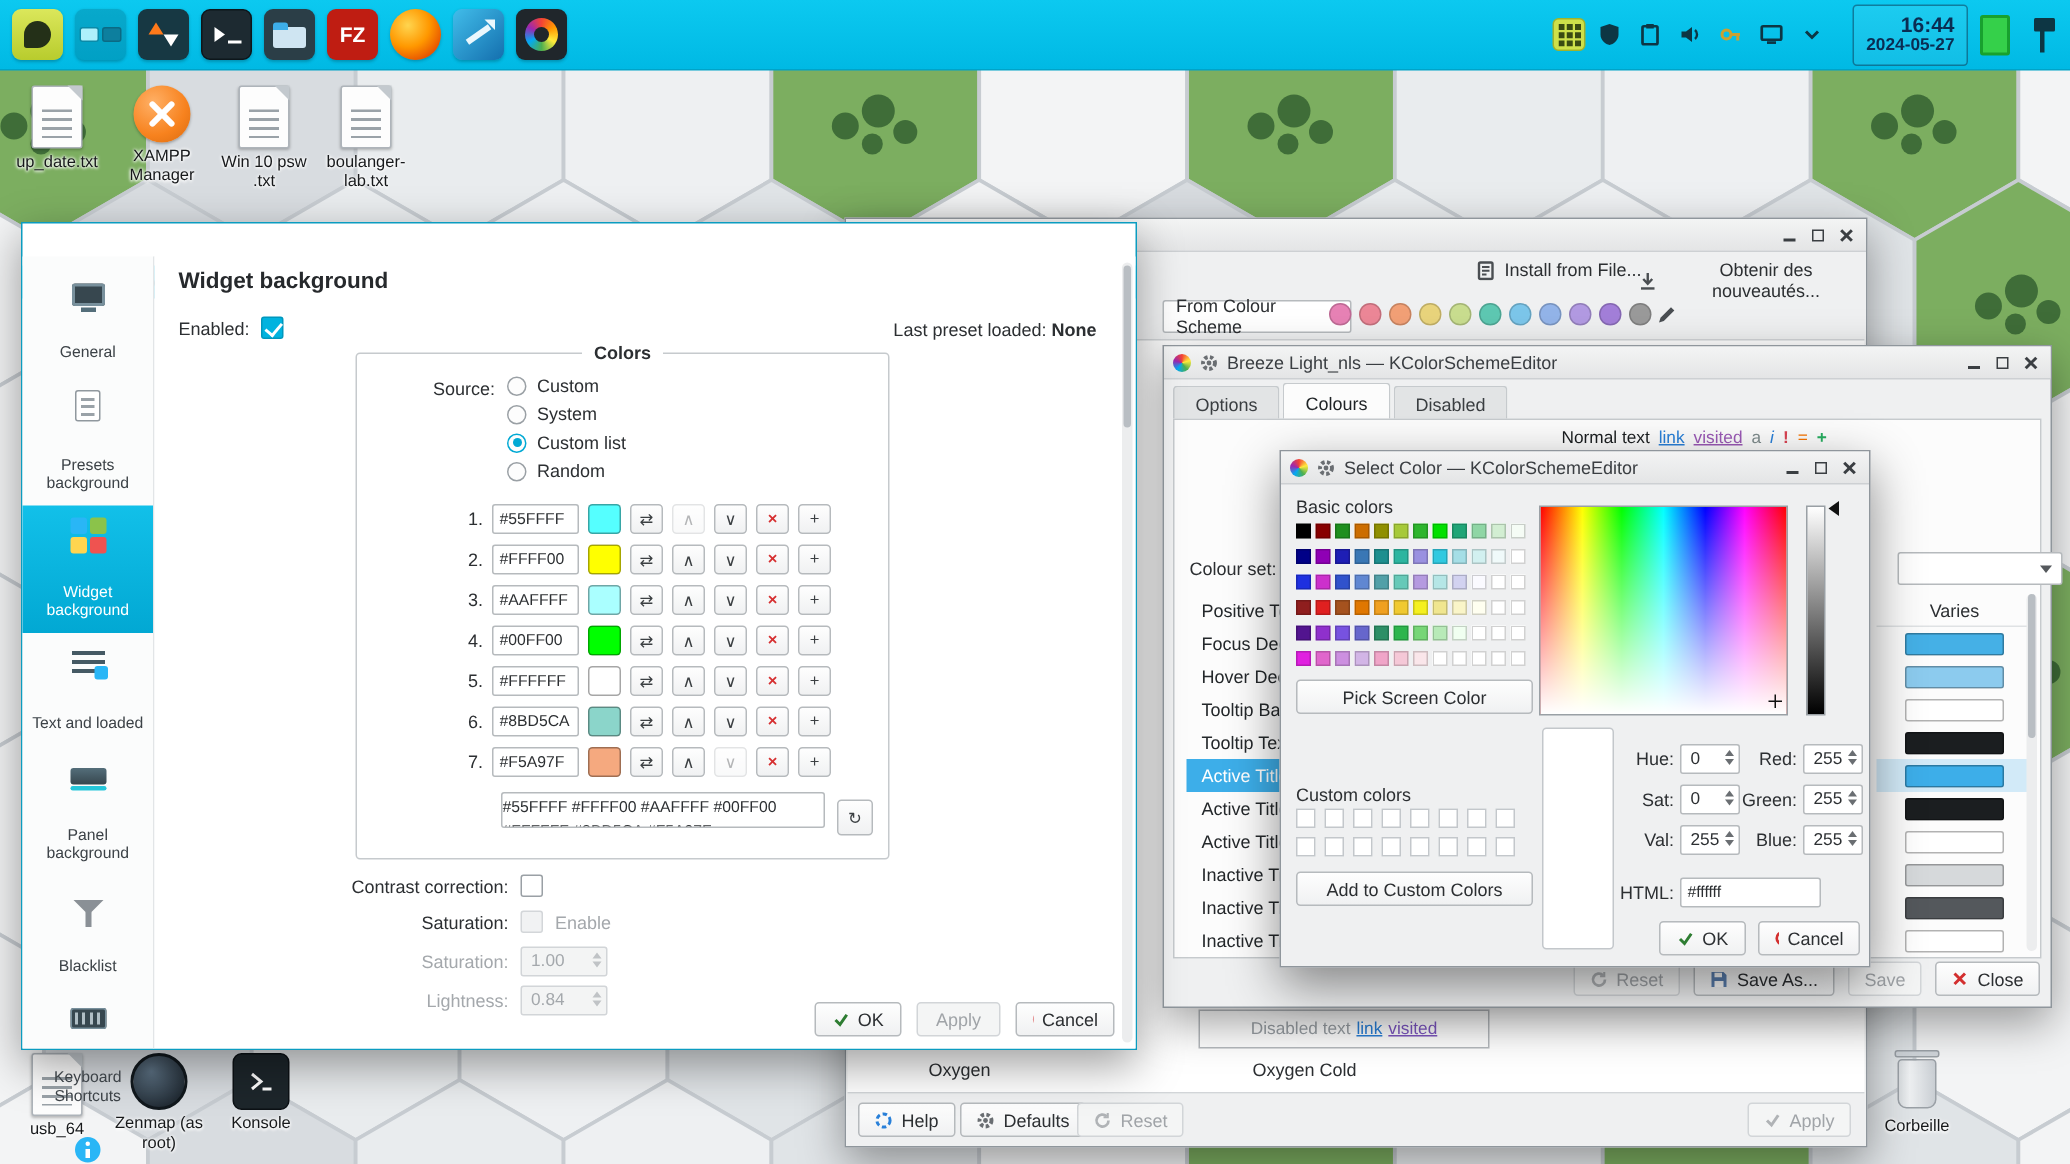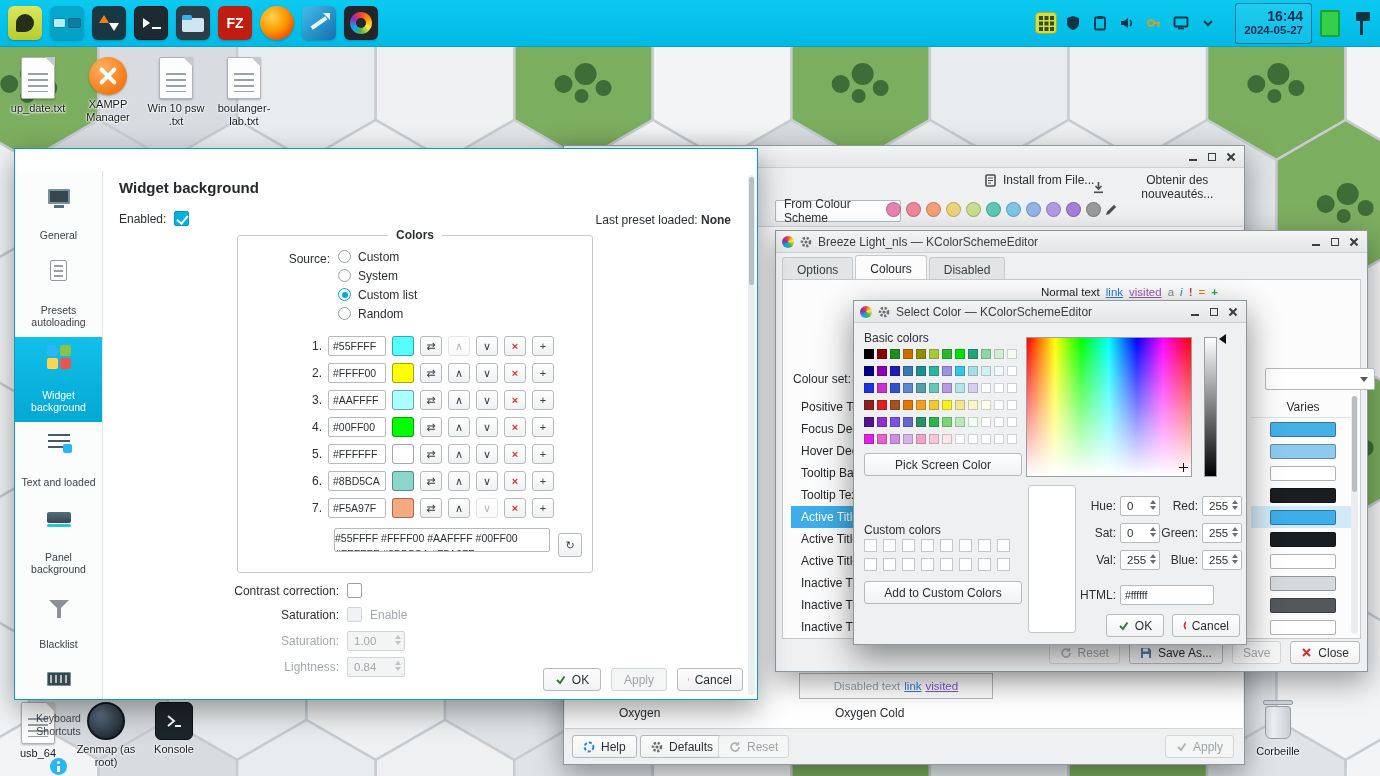--- a/index.html
+++ b/index.html
@@ -139,21 +139,21 @@
 
   #pc-content { position: absolute; left: 88px; top: 22px; right: 0; bottom: 0; background: #fff; }
   #pc-heading { position: absolute; left: 16px; top: 8px; font-size: 15px; font-weight: bold; color: #26292c; }
   .formrow { position: absolute; display: flex; align-items: center; gap: 8px; font-size: 12px; color: #2c2f32; }
   .flabel { width: 150px; text-align: right; font-size: 12px; color: #2c2f32; }
   .flabel.dim, .dim { color: #a4a8ac; }
   #pc-lastpreset { position: absolute; right: 26px; top: 42px; font-size: 12px; color: #2c2f32; }
 
   .group { position: absolute; border: 1px solid #c6cacd; border-radius: 3px; }
   .gtitle { position: absolute; top: -8px; left: 50%; transform: translateX(-50%); background: #fff; padding: 0 8px; font-size: 12px; font-weight: bold; color: #2c2f32; }
-  .radio-row { position: absolute; left: 100px; display: flex; gap: 7px; font-size: 12px; color: #2c2f32; }
+  .radio-row { position: absolute; left: 100px; display: flex; gap: 7px; align-items: center; font-size: 12px; color: #2c2f32; }
   .crow { position: absolute; left: 60px; display: flex; align-items: center; gap: 6px; height: 20px; }
   .cnum { width: 24px; text-align: right; font-size: 12px; color: #2c2f32; }
   .chex { width: 58px; height: 20px; font-size: 10.5px; padding: 0 4px; border: 1px solid #b6babd; border-radius: 2px; color: #2c2f32; font-family: "Liberation Sans", sans-serif; }
   .swatchbtn { width: 22px; height: 20px; border: 1px solid rgba(0,0,0,.35); border-radius: 3px; }
   .mini { width: 22px; height: 20px; font-size: 11px; display: flex; align-items: center; justify-content: center;
           background: linear-gradient(#fefefe, #f0f1f2); border: 1px solid #b6babd; border-radius: 3px; color: #3c4043; }
   .mini.del { color: #d63031; font-weight: bold; }
   .off { opacity: .38; }
   #pc-multiline { position: absolute; left: 96px; top: 292px; width: 216px; height: 24px; background: #fff; border: 1px solid #b6babd; border-radius: 2px; font-size: 10.5px; line-height: 1.5; padding: 2px 0; color: #2c2f32; overflow: hidden; }
   #pc-refresh { position: absolute; left: 320px; top: 297px; width: 24px; height: 24px; }
@@ -896,21 +896,21 @@
       <div class="sbitem">
         <span class="si si-general">
             <i></i>
           </span>
         <span class="sblabel">General</span>
       </div>
       <div class="sbitem">
         <span class="si si-presets">
             <i></i>
           </span>
-        <span class="sblabel">Presets autoloading</span>
+        <span class="sblabel">Presets background</span>
       </div>
       <div class="sbitem sel">
         <span class="si si-widget">
           <i class="q" style="background:#29b6f6"></i>
             <i class="q" style="background:#8bc34a"></i>
             <i class="q" style="background:#ffd54f"></i>
             <i class="q" style="background:#ef5350"></i>
         </span>
         <span class="sblabel">Widget background</span>
       </div>

